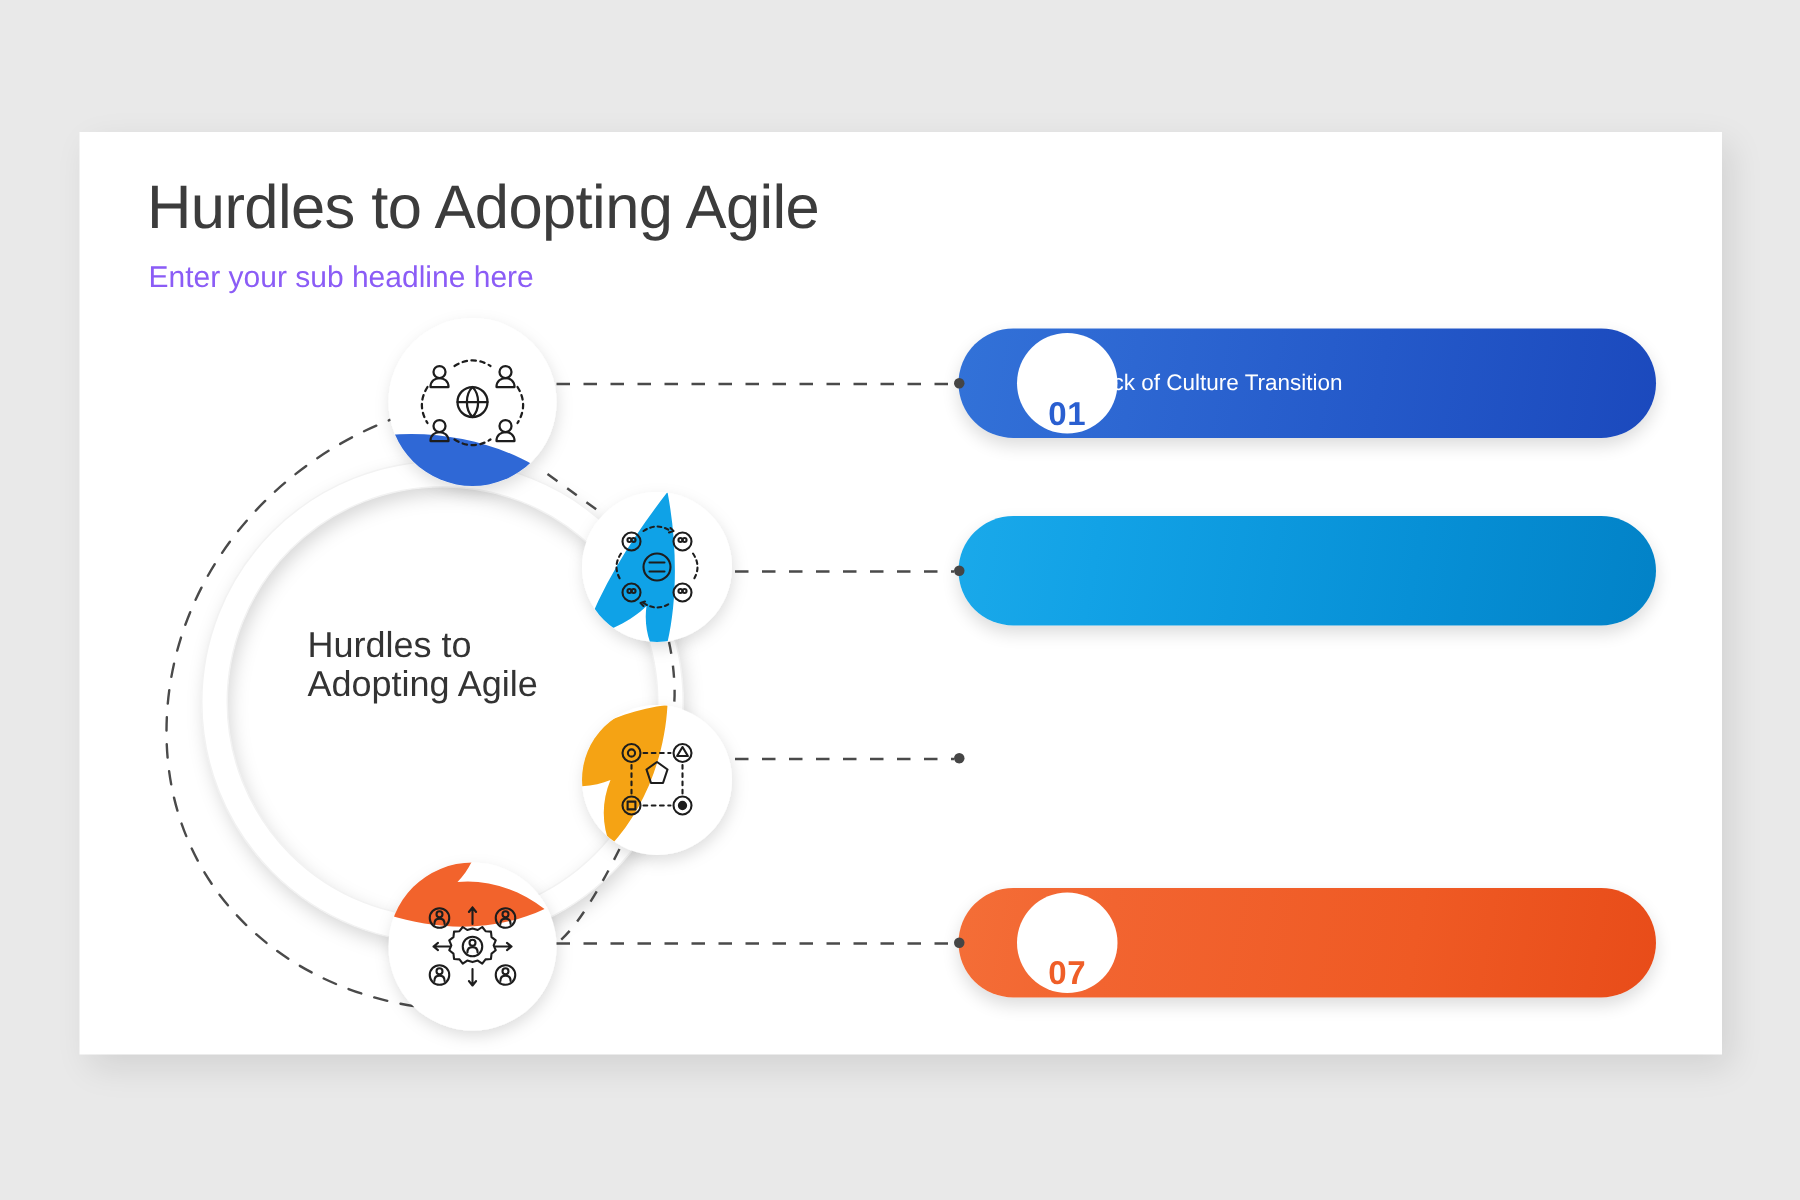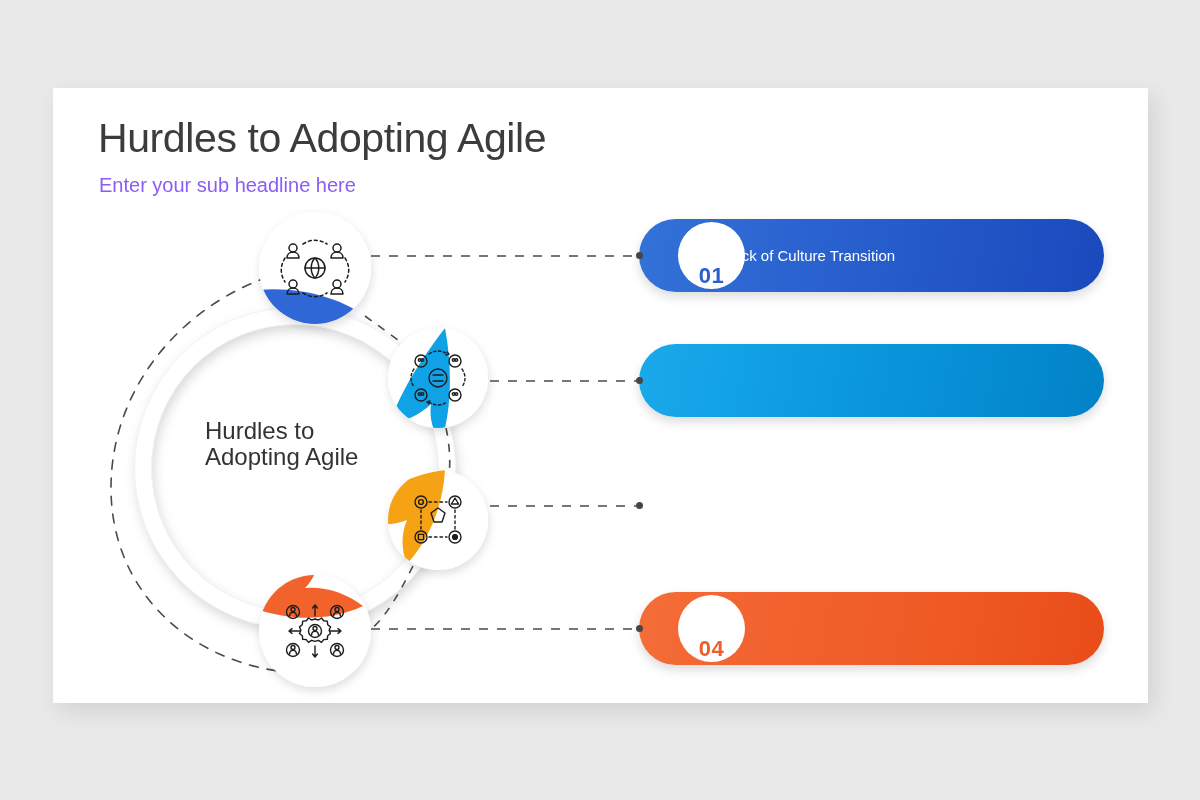--- a/index.html
+++ b/index.html
@@ -253,19 +253,19 @@
     <div class="dot" id="d0"></div>
 
     <div class="bar" id="b1">
     </div>
     <div class="dot" id="d1"></div>
 
     <div class="dot" id="d2"></div>
 
     <div class="bar" id="b3">
       <div class="num-wrap">
-        <span class="num" style="color:#ef5e28">04</span>
+        <span class="num" style="color:#ef5e28">07</span>
       </div>
     </div>
     <div class="dot" id="d3"></div>
 
   </div>
 </div>
 
 </body></html>

